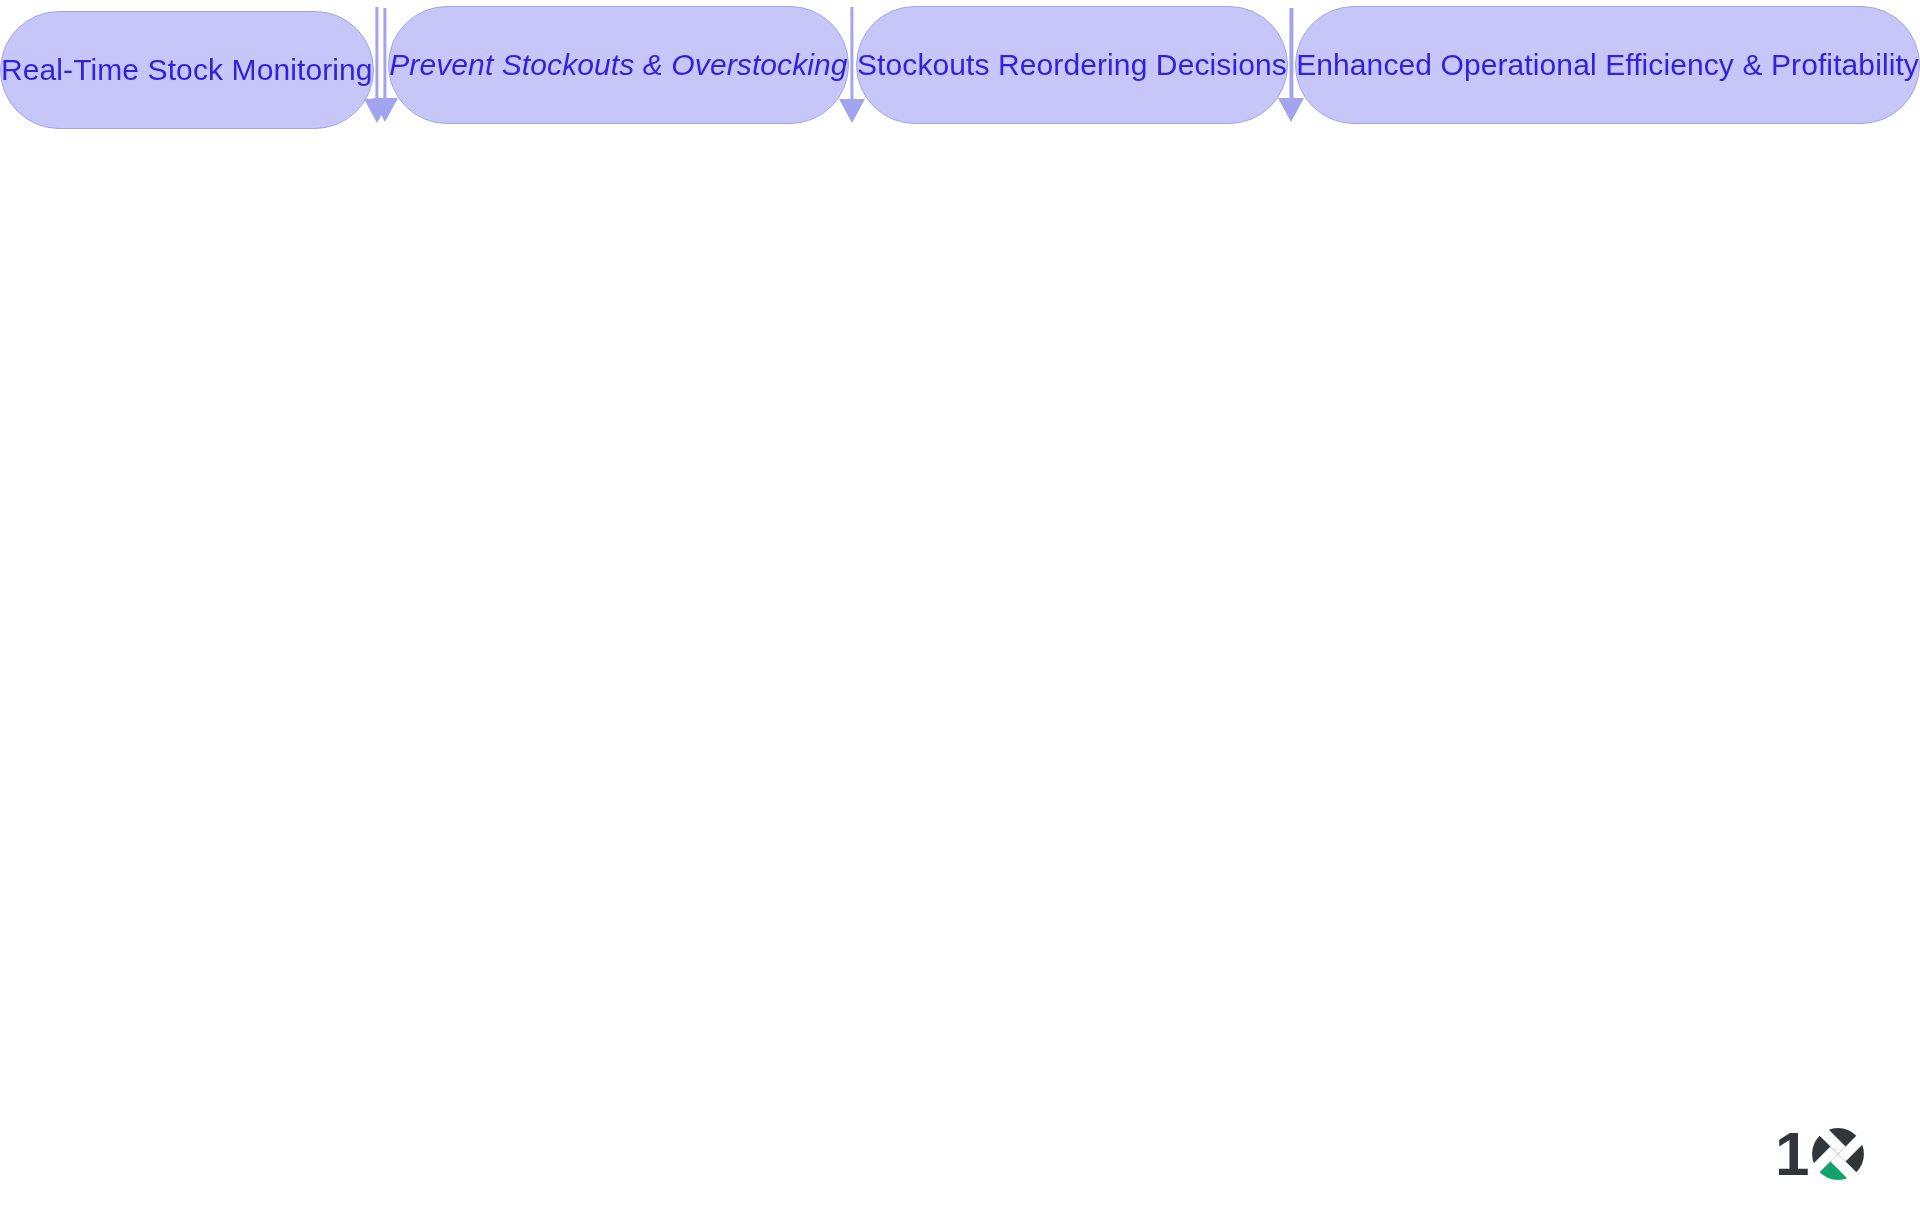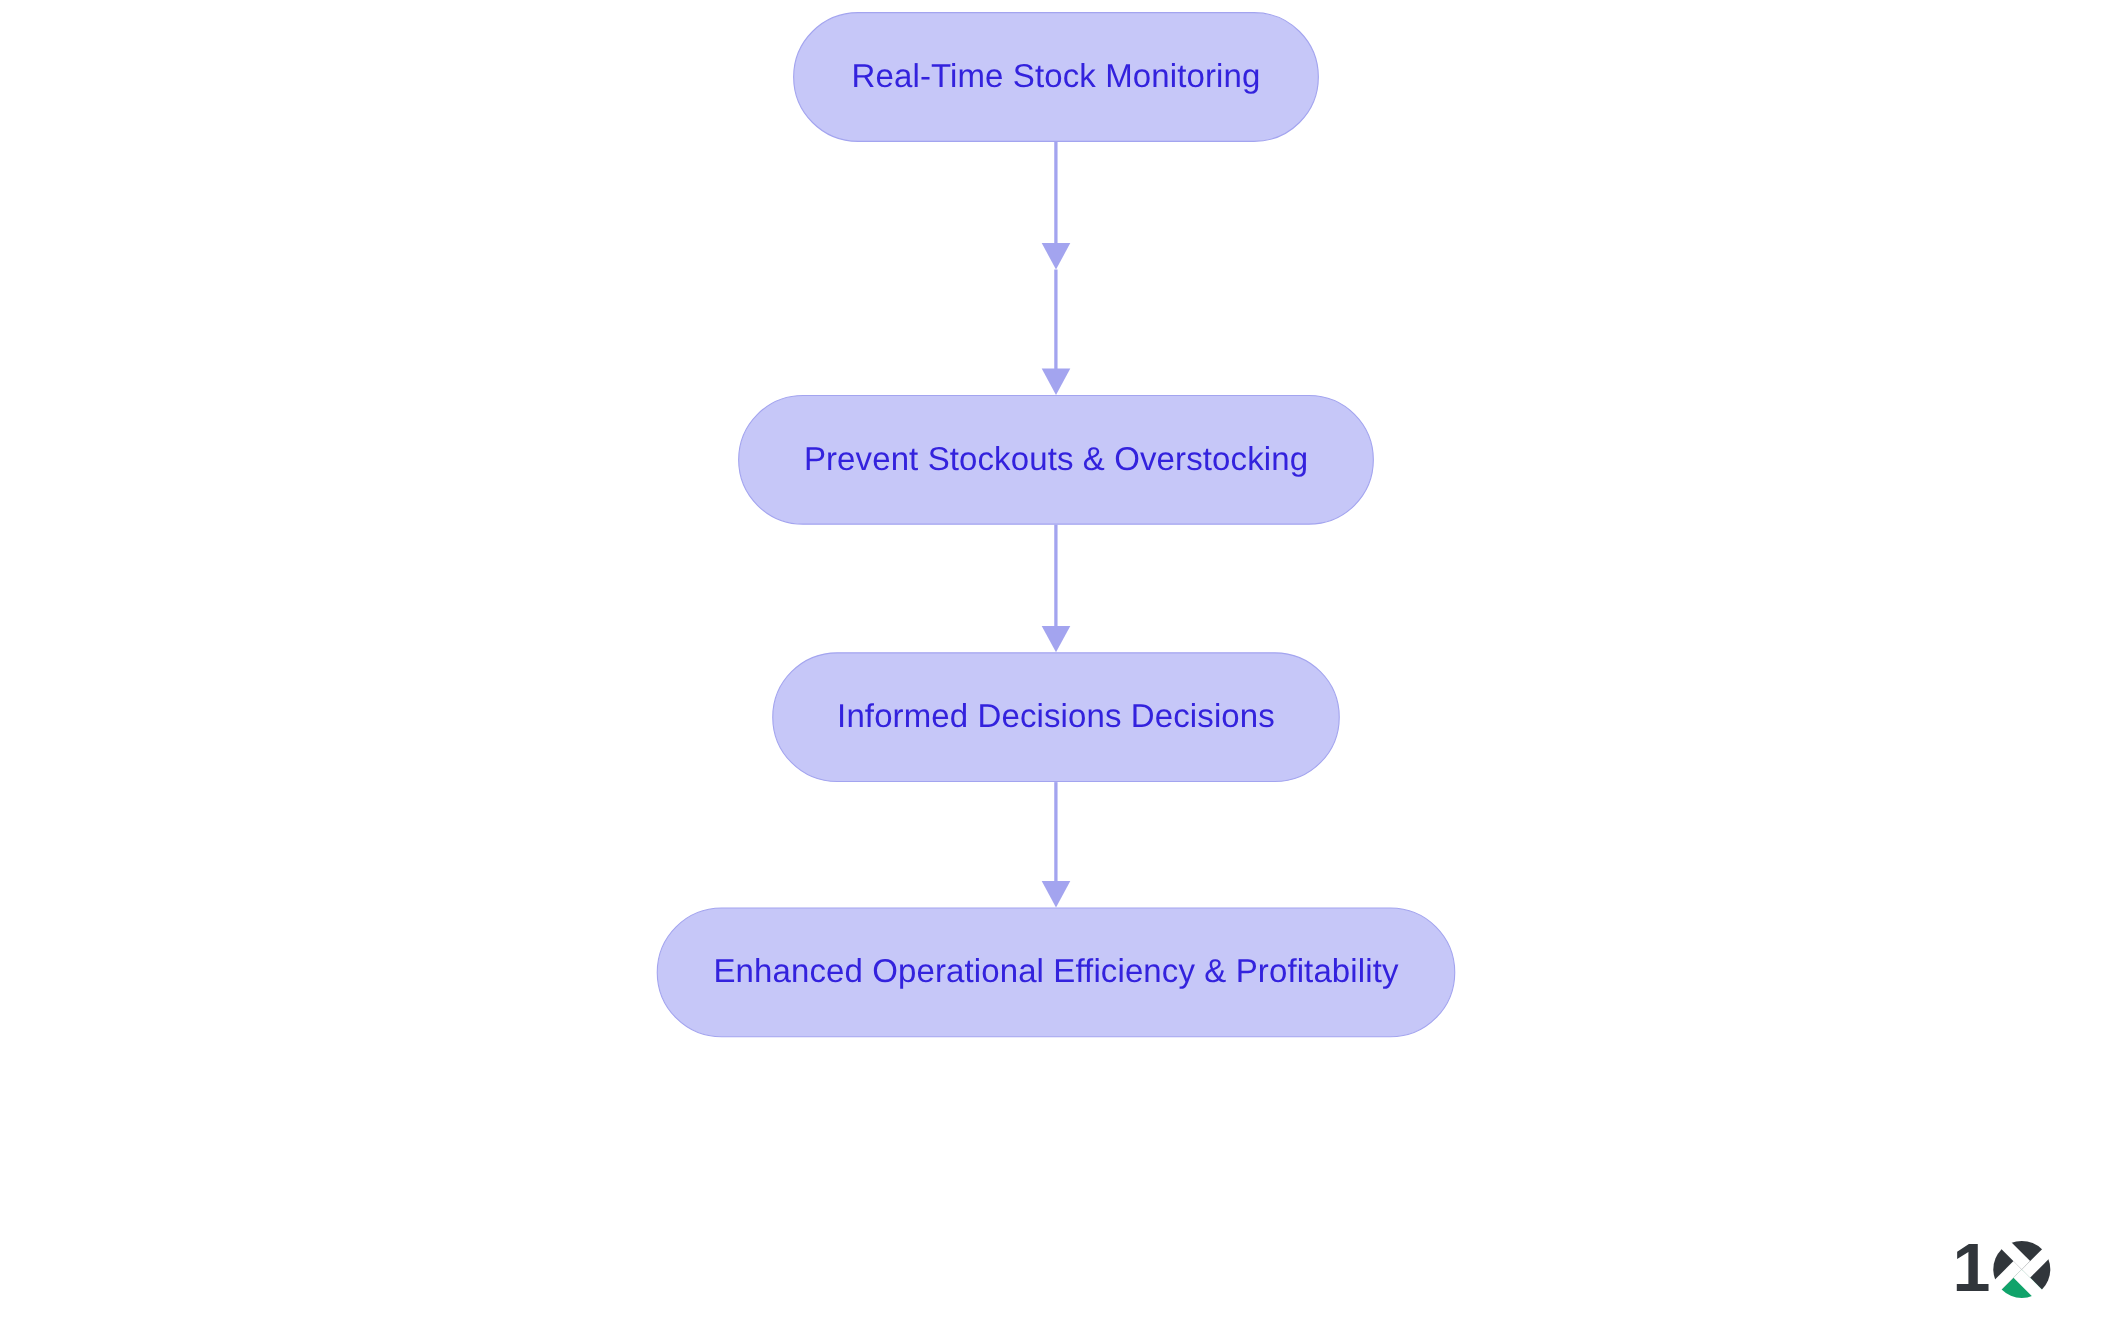--- a/index.html
+++ b/index.html
@@ -22,21 +22,21 @@
     width: 1920px;
     height: 1215px;
   }
 
   .flow-column {
     position: absolute;
     left: 0;
     top: 0;
     width: 1920px;
     display: flex;
-    flex-direction: column;
+    flex-direction: row;
     align-items: center;
   }
 
   .node {
     box-sizing: border-box;
     background: #c6c7f8;
     border: 1.6px solid #a3a4ef;
     border-radius: 62px;
     color: #3322dd;
     display: flex;
@@ -48,21 +48,21 @@
   }
 
   .node-label {
     color: #3322dd;
     line-height: 1;
   }
 
   
   .node-0 { margin-top: 11px;  width: 478px; height: 118px; font-size: 30px; }
   .node-1 { width: 420px; height: 127px; font-size: 30px; }
-  .node-2 { width: 578px; height: 118px; font-size: 30px; }
+  .node-2 { width: 578px; height: 118px; font-size: 30px; font-style: italic; }
   .node-3 { width: 516px; height: 118px; font-size: 30px; }
   .node-4 { width: 726px; height: 118px; font-size: 30px; }
 
   .connector {
     width: 30px;
     position: relative;
   }
   .connector-0 { height: 116px; }
   .connector-1 { height: 114px; }
   .connector-2 { height: 116px; }
@@ -137,21 +137,21 @@
     <div class="node node-2">
       <span class="node-label">Prevent Stockouts &amp; Overstocking</span>
     </div>
 
     <div class="connector connector-2">
       <span class="line"></span>
       <span class="head"></span>
     </div>
 
     <div class="node node-3">
-      <span class="node-label">Informed Decisions Decisions</span>
+      <span class="node-label">Stockouts Reordering Decisions</span>
     </div>
 
     <div class="connector connector-3">
       <span class="line"></span>
       <span class="head"></span>
     </div>
 
     <div class="node node-4">
       <span class="node-label">Enhanced Operational Efficiency &amp; Profitability</span>
     </div>

